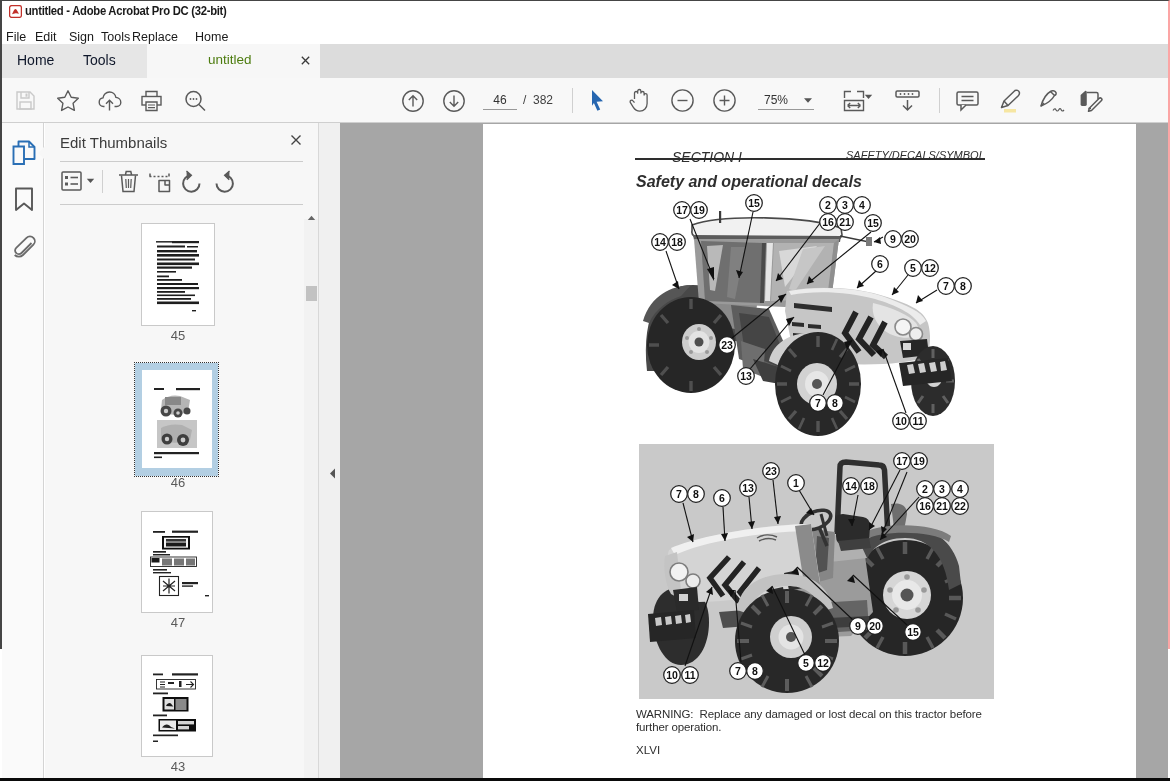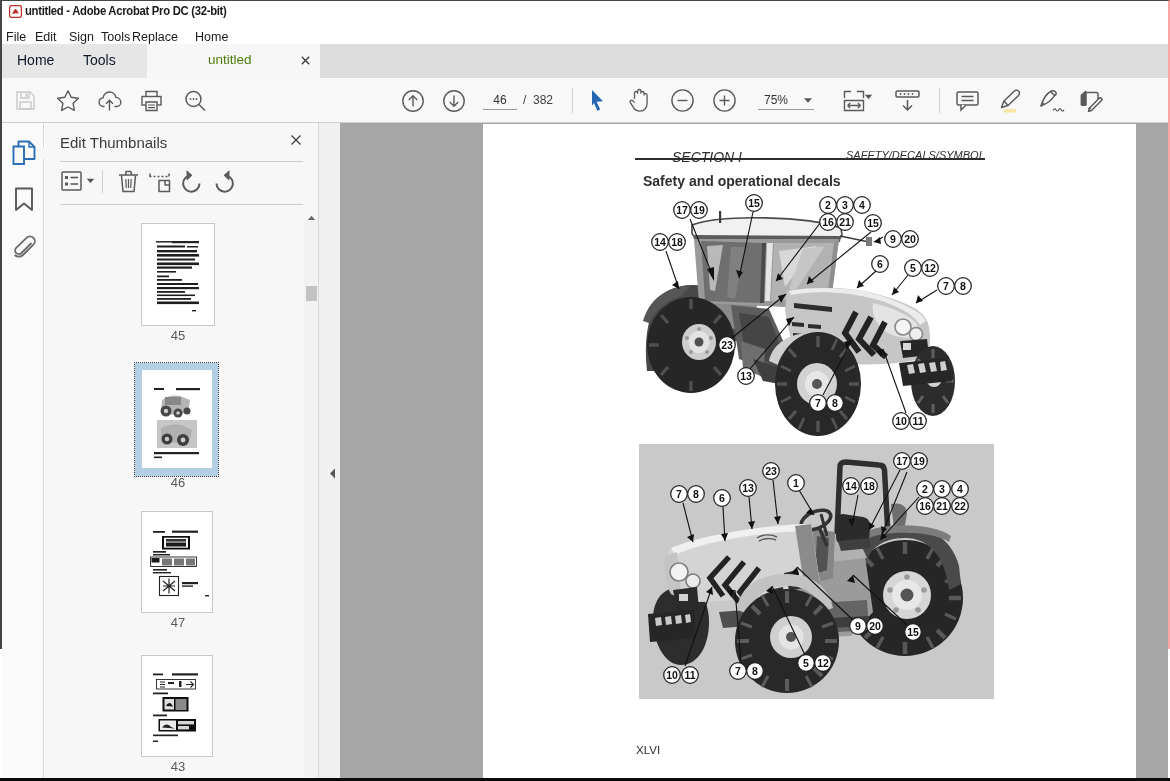--- a/index.html
+++ b/index.html
@@ -372,21 +372,21 @@
   <div id="strip">
     <svg class="abs" style="left:10px;top:345px" width="7" height="11" viewBox="0 0 7 11">
         <path d="M6 0.5 L1 5.5 L6 10.5 Z" fill="#555"></path>
       </svg>
   </div>
   <div id="doc">
     <div id="page">
       <div class="pg" style="left:153px;top:25px;font-size:14px;font-style:italic;margin-left:36px;">SECTION I</div>
       <div class="pg" style="left:363px;top:25px;font-size:11px;font-style:italic;text-align:center;">SAFETY/DECALS/SYMBOL</div>
       <div class="pg" style="left:152px;top:34px;width:350px;height:1.5px;background:#2e2e2e;"></div>
-      <div class="pg" style="left:160px;top:49px;font-size:14px;font-weight:700;">Safety and operational decals</div>
+      <div class="pg" style="left:153px;top:49px;font-size:16px;font-weight:700;font-style:italic;">Safety and operational decals</div>
       <svg class="pg" style="left:152px;top:67px" width="365" height="253" viewBox="0 0 365 253">
         <g id="fig1">
 
         <path d="M12 180 C6 120 26 94 58 94 C92 94 108 118 110 148 L94 152 C90 124 80 108 57 108 C40 108 24 128 30 180 Z" fill="#484848"></path>
         <path d="M8 130 C16 104 36 95 56 94 L46 105 C34 109 21 117 14 132 Z" fill="#565656"></path>
         <path d="M66 110 L122 114 L118 142 L72 132 Z" fill="#8a8a8a"></path>
 
         <path d="M57 34 C88 23 172 25 206 37 L207 44 C206 48 202 49 196 48 L68 47 C60 47 56 44 57 40 Z" fill="#f1f1f1" stroke="#4a4a4a" stroke-width="1.6"></path>
         <path d="M58 44 L206 45 L205 51 L59 49 Z" fill="#5c5c5c"></path>
         <rect x="84" y="20" width="2.2" height="12" fill="#3c3c3c"></rect>
@@ -728,17 +728,18 @@
                 <text x="116" y="231">8</text>
                 <text x="167" y="223">5</text>
             <text x="184" y="223">12</text>
                 <text x="219" y="186">9</text>
                 <text x="236" y="186">20</text>
             <text x="274" y="192">15</text>
           </g>
         </g>
         </g>
       </svg>
+      <div class="pg" style="left:153px;top:584px;font-size:11.5px;width:356px;line-height:12.5px;letter-spacing:-0.12px;">WARNING:&nbsp; Replace any damaged or lost decal on this tractor before further operation.</div>
       <div class="pg" style="left:153px;top:620px;font-size:11.5px;">XLVI</div>
     </div>
   </div>
 </div>
 <div style="position:absolute;left:0;top:778px;width:1170px;height:3px;background:#0a0a0a;z-index:99"></div>
 
 </body></html>

